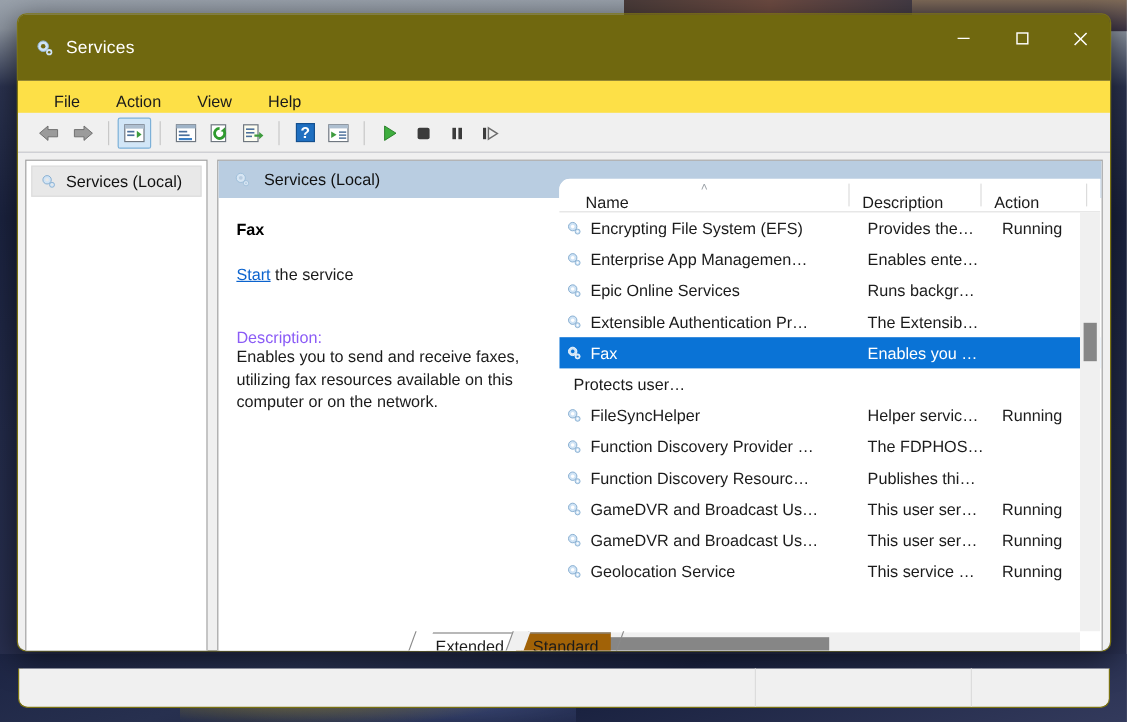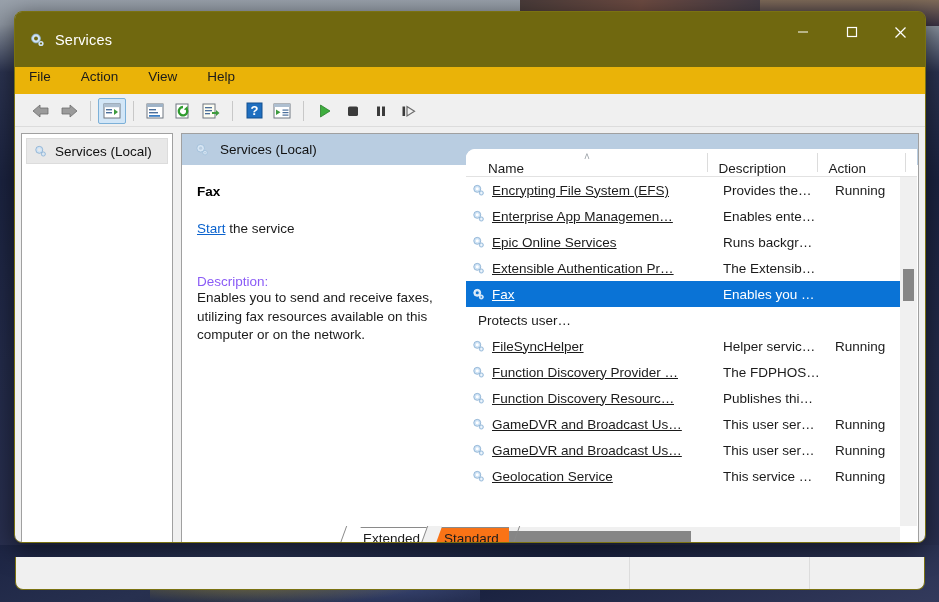--- a/index.html
+++ b/index.html
@@ -43,22 +43,22 @@
     color: #fff; font-size: 14.5px; margin-left: 9px; letter-spacing: .2px;
   }
   .win-btns { position: absolute; right: 0; top: 0; height: 40px; display: flex; }
   .win-btn {
     width: 49px; height: 40px; display: flex; align-items: center; justify-content: center;
     color: #fff; cursor: default;
   }
 
   
   .menubar {
-    height: 28px; background: #eab308; display: flex; align-items: flex-start;
-    padding-left: 12px; border-bottom: 1px solid #f0f0f0;
+    height: 28px; background: #fde047; display: flex; align-items: flex-end;
+    padding-left: 28px; border-bottom: 1px solid #f0f0f0;
   }
   .menu-item { font-size: 13.5px; color: #1b1b1b; margin-right: 26px; cursor: default; padding: 2px 2px; }
 
   
   .toolbar {
     height: 32px; background: #f0f0f0; display: flex; align-items: center;
     padding-left: 12px; border-bottom: 1px solid #dcdcdc;
   }
   .tb-btn { width: 28px; height: 26px; display: flex; align-items: center; justify-content: center; }
   .tb-btn.active { background: #d2e6f7; border: 1px solid #7cb0d8; border-radius: 2px; }
@@ -125,21 +125,21 @@
   .lv-th.stat { width: 90px; }
   .lv-th.pad { flex: 1; }
   .sort-caret {
     position: absolute; left: 118px; top: 2px; font-size: 10px; color: #9aa0a6;
   }
   .lv-rows { position: absolute; top: 28px; left: 0; right: 0; bottom: 20px; overflow: hidden; }
   .lv-row {
     display: flex; height: 26px; align-items: center; font-size: 13.5px; color: #1b1b1b;
   }
   .lv-row.sel { background: #0a73d6; color: #fff; }
-  .cell-name { width: 245px; display: flex; align-items: flex-end; padding-left: 5px; text-decoration: underline; }
+  .cell-name { width: 245px; display: flex; align-items: flex-end; padding-left: 5px; }
   .cell-name .txt { margin-left: 6px; white-space: nowrap; overflow: hidden; }
   .cell-desc { width: 112px; white-space: nowrap; overflow: hidden; padding-left: 12px;}
   .cell-stat { width: 90px; white-space: nowrap; padding-left: 12px;}
 
   
   .vscroll {
     position: absolute; right: 0; top: 28px; bottom: 20px; width: 17px; background: #f0f0f0;
   }
   .vthumb { position: absolute; left: 3px; width: 11px; top: 92px; height: 32px; background: #868686; }
   .hscroll {
@@ -157,21 +157,21 @@
   .tab::before {
     content: ""; position: absolute; left: -7px; bottom: 0; width: 14px; height: 23px;
     background: #fff; border-left: 1px solid #8a8a8a;
     transform: skewX(-20deg);
   }
   .tab::after {
     content: ""; position: absolute; right: -7px; bottom: 0; width: 14px; height: 23px;
     border-right: 1px solid #8a8a8a;
     transform: skewX(-20deg);
   }
-  .tab.inactive { background: #f97316; }
+  .tab.inactive { background: #a16207; }
   .tab.inactive::before { background: #f0f0f0; }
 
   
   .statusbar {
     position: absolute; left: 15px; bottom: 12px; width: 910px; height: 33px;
     background: #f0f0f0; border: 1px solid #7a7212; border-top: none;
     border-bottom-left-radius: 8px; border-bottom-right-radius: 8px;
     display: flex;
   }
   .sb-a { flex: 1; }

